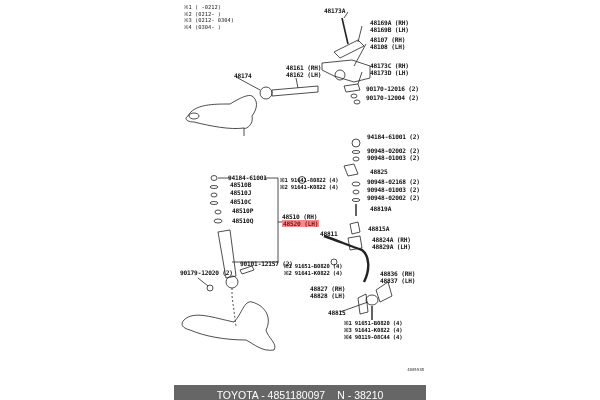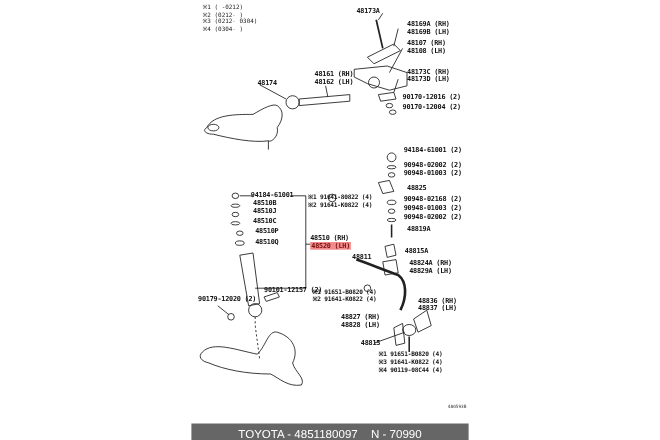--- a/index.html
+++ b/index.html
@@ -151,14 +151,14 @@
 
   <div class="lbl sm" style="left:170px;top:320px;"><span>※1</span> <span>91651-B0820 (4)</span></div>
   <div class="lbl sm" style="left:170px;top:327px;"><span>※3</span> <span>91641-K0822 (4)</span></div>
   <div class="lbl sm" style="left:170px;top:334px;"><span>※4</span> <span>90119-08C44 (4)</span></div>
 
   <div class="code">480593B</div>
 </div>
 
 <div id="footer">
   <span>TOYOTA - 4851180097</span>
-  <span>N - 70990</span>
+  <span>N - 38210</span>
 </div>
 
 </body></html>

